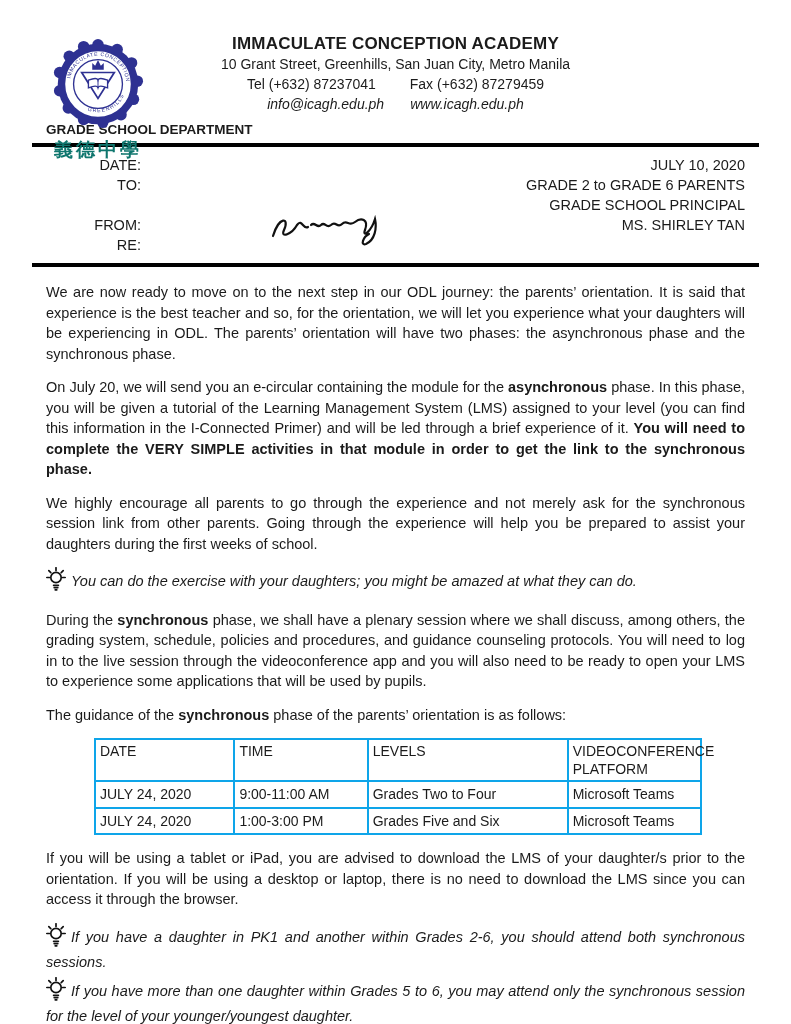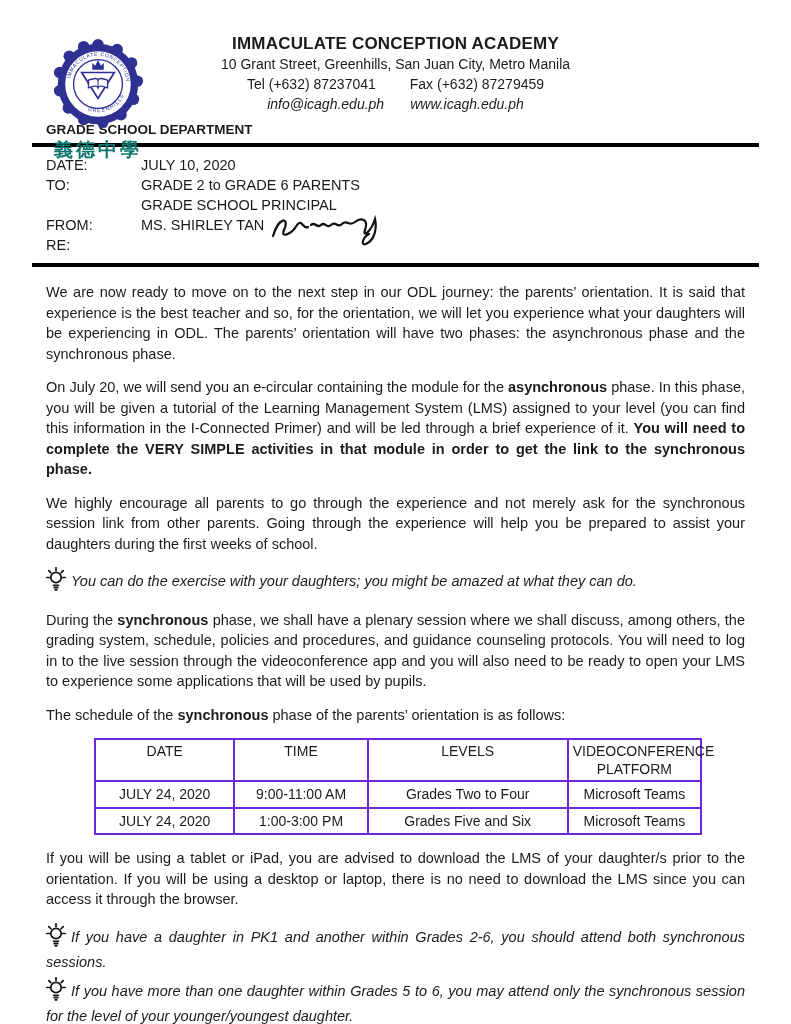--- a/index.html
+++ b/index.html
@@ -18,39 +18,39 @@
   }
   .head-center { text-align:center; }
   .school-name { font-size:17px; font-weight:bold; letter-spacing:.2px; line-height:20px; }
   .head-line { font-size:14px; line-height:20px; }
   .head-line .gap { display:inline-block; width:34px; }
   .italic-line { font-style:italic; }
   .dept { font-size:13.5px; font-weight:bold; text-align:left; margin-top:7px; line-height:18px; }
   .rule { height:4px; background:#000; margin:4px 32px 0; }
   
   .memo { padding:8px 46px 4px; font-size:14.5px; line-height:20px; }
-  .memo-row { display:flex; }
+  .memo-row { display:flex;text-align:right; }
   .memo-label { flex:0 0 95px; }
   .memo-value { flex:1; position:relative; }
   .signature {
     position:absolute; left:128px; top:-6px; pointer-events:none;
   }
   
   .body { padding:2px 46px 0; font-size:14.5px; line-height:20.5px; }
   .para { text-align:justify; margin:13px 0; }
   .b { font-weight:bold; }
   .note { margin:10px 0; font-style:italic; text-align:justify; }
   .bulb { display:inline-block; vertical-align:-5px; margin-right:5px; }
   
   table.sched {
     border-collapse:collapse; margin:6px 0 6px 48px; width:608px;
     font-size:14px; table-layout:fixed;
   }
   table.sched th, table.sched td {
-    border:2px solid #6d28d9; text-align:center; padding:2px 4px; font-weight:normal;
+    border:2px solid #0ea5e9; text-align:left; padding:2px 4px; font-weight:normal;
   }
   table.sched thead th { vertical-align:top; height:42px; line-height:18px; }
   table.sched td { height:24px; }
   .col-date { width:23%; } .col-time { width:22%; } .col-lvl { width:33%; } .col-vc { width:22%; }
 </style>
 </head>
 <body>
 
 <div class="page">
 
@@ -161,21 +161,21 @@
               <line x1="16.6" y1="10.5" x2="19.2" y2="10.5"></line>
               <circle cx="10" cy="10.5" r="5.2"></circle>
               <line x1="7.6" y1="18.3" x2="12.4" y2="18.3"></line>
               <line x1="8.2" y1="20.6" x2="11.8" y2="20.6"></line>
               <line x1="9.2" y1="22.8" x2="10.8" y2="22.8"></line>
             </g>
           </svg></span><span>You can do the exercise with your daughters; you might be amazed at what they can do.</span></p>
 
     <p class="para"><span>During the </span><span class="b">synchronous</span><span> phase, we shall have a plenary session where we shall discuss, among others, the grading system, schedule, policies and procedures, and guidance counseling protocols.  You will need to log in to the live session through the videoconference app and you will also need to be ready to open your LMS to experience some applications that will be used by pupils.</span></p>
 
-    <p class="para"><span>The schedule of the </span><span class="b">synchronous</span><span> phase of the parents’ orientation is as follows:</span></p>
+    <p class="para"><span>The guidance of the </span><span class="b">synchronous</span><span> phase of the parents’ orientation is as follows:</span></p>
 
     <table class="sched">
       <colgroup>
           <col class="col-date">
           <col class="col-time">
           <col class="col-lvl">
           <col class="col-vc">
         </colgroup>
       <thead>
         <tr>

